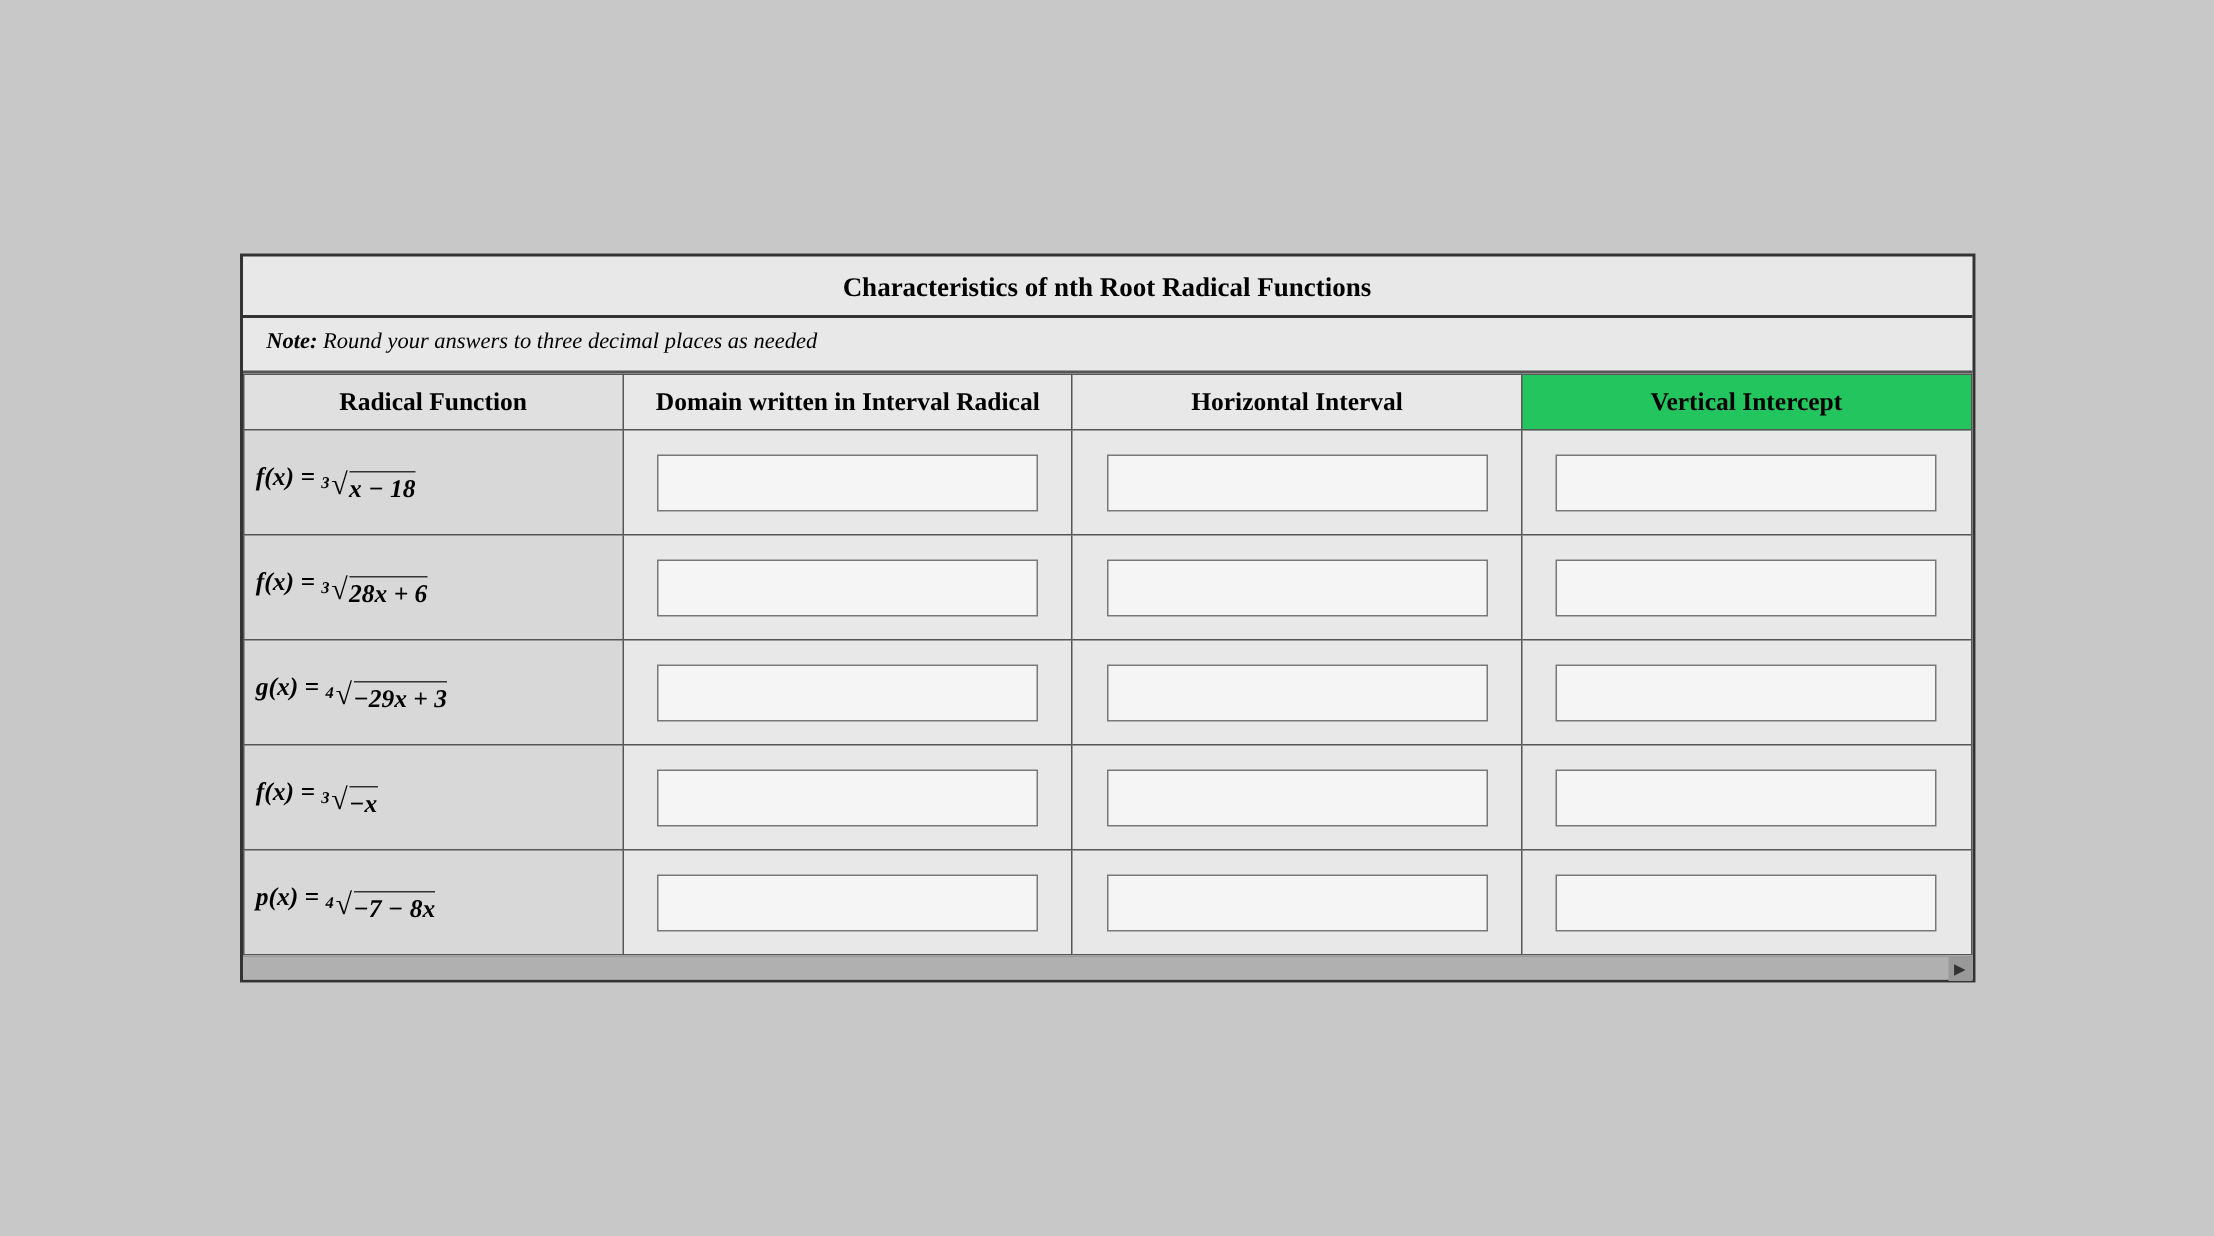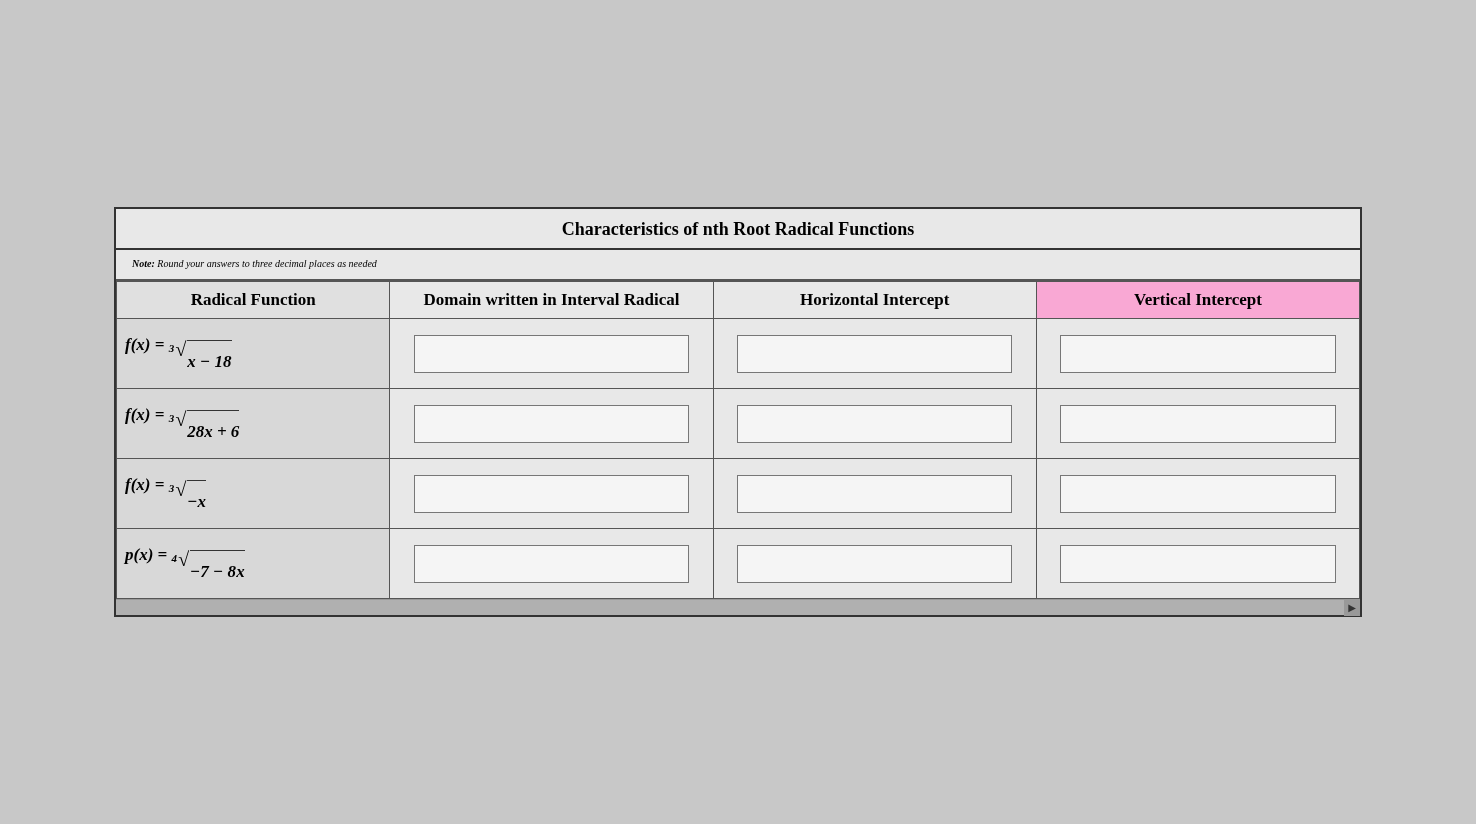--- a/index.html
+++ b/index.html
@@ -13,21 +13,21 @@
       font-family: 'Times New Roman', Times, serif;
       display: flex;
       justify-content: center;
       align-items: center;
       min-height: 100vh;
       padding: 20px;
     }
 
     .page-container {
       background: #e8e8e8;
-      width: 1248px;
+      width: 1157px;
       max-width: 100%;
       border: 2px solid #333;
     }
 
     .title-section {
       text-align: center;
       padding: 10px 20px 8px;
       border-bottom: 2px solid #333;
     }
 
@@ -42,21 +42,21 @@
       border-bottom: 2px solid #333;
       font-style: italic;
       font-size: 15px;
       line-height: 1.5;
     }
 
     .note-section {
       padding: 8px 16px 10px;
       border-bottom: 2px solid #555;
       font-style: italic;
-      font-size: 10px;
+      font-size: 15px;
     }
 
     .note-label {
       font-weight: bold;
       font-style: italic;
     }
 
     .table-wrapper {
       overflow-x: auto;
     }
@@ -83,21 +83,21 @@
       background: #e8e8e8;
     }
 
     .col-horizontal {
       width: 26%;
       background: #e8e8e8;
     }
 
     .col-vertical {
       width: 26%;
-      background: #f9a8d4;
+      background: #22c55e;
     }
 
     thead th {
       text-align: center;
       font-weight: bold;
       padding: 8px 10px;
       background: #e0e0e0;
       border: 1.5px solid #555;
       font-style: normal;
       font-size: 17px;
@@ -152,21 +152,21 @@
     .radical-symbol {
       font-size: 20px;
       line-height: 1;
       margin-right: 0px;
       position: relative;
       top: -1px;
     }
 
     .radical-content {
       border-top: 1.5px solid #333;
-      padding-top: 11px;
+      padding-top: 1px;
       margin-left: 1px;
       font-style: italic;
     }
 
     .scrollbar-area {
       height: 16px;
       background: #b0b0b0;
       border-top: 1px solid #999;
       display: flex;
       align-items: center;
@@ -201,21 +201,21 @@
   </div>
 
   <div class="table-wrapper">
     <table>
       <thead>
         <tr>
           <th class="col-function">Radical Function</th>
           <th class="col-domain">
             <span>Domain written in Interval Radical</span>
           </th>
-          <th class="col-horizontal">Horizontal Intercept</th>
+          <th class="col-horizontal">Horizontal Interval</th>
           <th class="col-vertical">Vertical Intercept</th>
         </tr>
       </thead>
       <tbody>
 
         <tr>
           <td class="col-function function-cell">
             <span class="math-formula">
               <i>f</i>(<i>x</i>) = 
               <span class="radical-wrapper">
@@ -251,20 +251,41 @@
             <div class="input-box"></div>
           </td>
           <td class="col-horizontal input-cell">
             <div class="input-box"></div>
           </td>
           <td class="col-vertical input-cell">
             <div class="input-box"></div>
           </td>
         </tr>
 
+        <tr>
+          <td class="col-function function-cell">
+            <span class="math-formula">
+              <i>g</i>(<i>x</i>) = 
+              <span class="radical-wrapper">
+                <span class="radical-index">4</span>
+                  <span class="radical-symbol">√</span>
+                  <span class="radical-content">−29<i>x</i> + 3</span>
+              </span>
+            </span>
+          </td>
+          <td class="col-domain input-cell">
+            <div class="input-box"></div>
+          </td>
+          <td class="col-horizontal input-cell">
+            <div class="input-box"></div>
+          </td>
+          <td class="col-vertical input-cell">
+            <div class="input-box"></div>
+          </td>
+        </tr>
 
         <tr>
           <td class="col-function function-cell">
             <span class="math-formula">
               <i>f</i>(<i>x</i>) = 
               <span class="radical-wrapper">
                 <span class="radical-index">3</span>
                   <span class="radical-symbol">√</span>
                   <span class="radical-content">−<i>x</i></span>
               </span>

